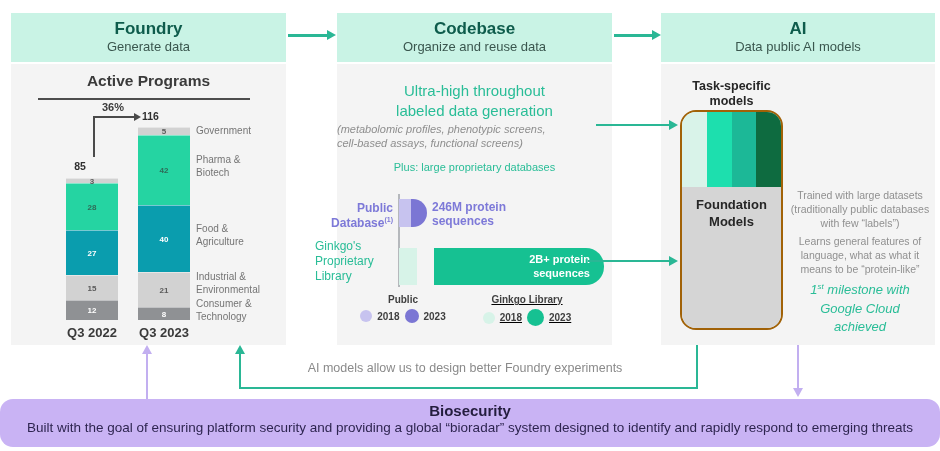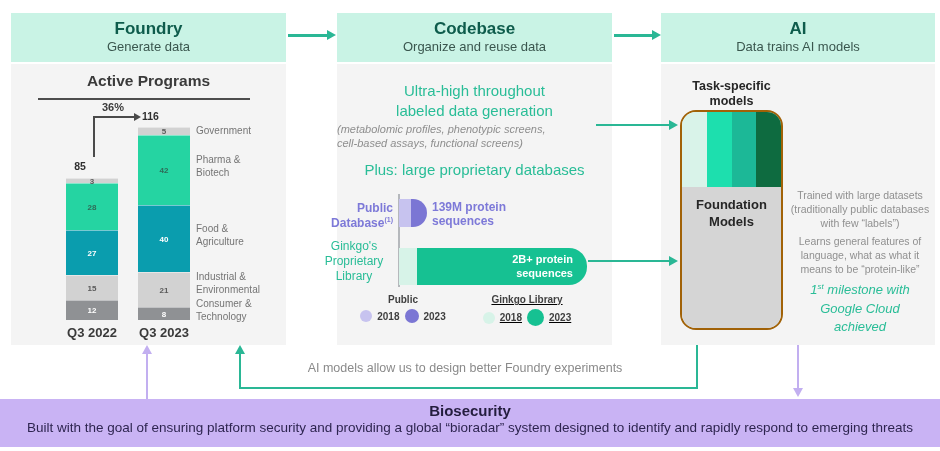--- a/index.html
+++ b/index.html
@@ -38,21 +38,21 @@
   <div class="abs panel-header" style="left:11px;top:13px;width:275px;height:49px;">
     <div class="hdr-title">Foundry</div>
     <div class="hdr-sub">Generate data</div>
   </div>
   <div class="abs panel-header" style="left:337px;top:13px;width:275px;height:49px;">
     <div class="hdr-title">Codebase</div>
     <div class="hdr-sub">Organize and reuse data</div>
   </div>
   <div class="abs panel-header" style="left:661px;top:13px;width:274px;height:49px;">
     <div class="hdr-title">AI</div>
-    <div class="hdr-sub">Data trains AI models</div>
+    <div class="hdr-sub">Data public AI models</div>
   </div>
 
   <div class="abs teal" style="left:288px;top:34px;width:39px;height:2.5px;"></div>
   <div class="abs tri-right" style="left:327px;top:30px;"></div>
   <div class="abs teal" style="left:614px;top:34px;width:38px;height:2.5px;"></div>
   <div class="abs tri-right" style="left:652px;top:30px;"></div>
 
   <div class="abs panel-body" style="left:11px;top:64px;width:275px;height:281px;"></div>
   <div class="abs panel-body" style="left:337px;top:64px;width:275px;height:281px;"></div>
   <div class="abs panel-body" style="left:661px;top:64px;width:274px;height:281px;"></div>
@@ -67,40 +67,40 @@
   <div class="total-label" style="left:142px;top:110px;">116</div>
 
   <div class="abs green-txt" style="left:337px;top:81px;width:275px;text-align:center;font-size:15px;line-height:1.3;">
     <div>Ultra-high throughout</div>
     <div>labeled data generation</div>
   </div>
   <div class="abs italic-gray" style="left:337px;top:122px;width:275px;text-align:left;font-size:11px;line-height:1.3;">
     <div>(metabolomic profiles, phenotypic screens,</div>
     <div>cell-based assays, functional screens)</div>
   </div>
-  <div class="abs green-txt" style="left:337px;top:161px;width:275px;text-align:center;font-size:15px;">Plus: large proprietary databases</div>
+  <div class="abs green-txt" style="left:337px;top:161px;width:275px;text-align:center;font-size:11px;">Plus: large proprietary databases</div>
 
   <div class="abs" style="left:398px;top:194px;width:1.5px;height:93px;background:#b5b8bc;"></div>
 
   <div class="abs" style="left:315px;top:201px;width:78px;text-align:right;font-size:12px;font-weight:bold;color:#7d79d8;line-height:1.25;">
     <div>Public</div>
     <div><span>Database</span><sup style="font-size:7px;">(1)</sup></div>
   </div>
   <div class="abs" style="left:399px;top:199px;height:28px;display:flex;">
     <div style="width:12px;background:#c7c3ef;"></div>
     <div style="width:16px;background:#7b76d4;border-radius:0 14px 14px 0;"></div>
   </div>
-  <div class="abs" style="left:432px;top:200px;width:90px;font-size:12px;font-weight:bold;color:#7d79d8;line-height:1.2;">139M protein sequences</div>
-
-  <div class="abs green-txt" style="left:315px;top:239px;width:78px;text-align:center;font-size:12px;line-height:1.25;">
+  <div class="abs" style="left:432px;top:200px;width:90px;font-size:12px;font-weight:bold;color:#7d79d8;line-height:1.2;">246M protein sequences</div>
+
+  <div class="abs green-txt" style="left:315px;top:239px;width:78px;text-align:left;font-size:12px;line-height:1.25;">
     <div>Ginkgo's</div>
     <div>Proprietary</div>
     <div>Library</div>
   </div>
-  <div class="abs" style="left:399px;top:248px;height:37px;display:flex;">
+  <div class="abs" style="left:399px;top:248px;height:37px;display:flex;gap:17px;">
     <div style="width:18px;background:#d7f3e8;"></div>
     <div style="width:170px;background:#16c192;border-radius:0 18px 18px 0;display:flex;align-items:center;justify-content:flex-end;">
       <div style="width:72px;margin-right:14px;text-align:right;font-size:11px;font-weight:bold;color:#fff;line-height:1.2;">2B+ protein sequences</div>
     </div>
   </div>
 
   <div class="abs" style="left:348px;top:294px;width:110px;">
     <div class="legend-title">Public</div>
     <div class="legend-row">
       <span class="dot" style="width:12px;height:12px;background:#c7c3ef;"></span>
@@ -147,21 +147,21 @@
   <div class="abs teal" style="left:239px;top:387px;width:459px;height:2px;"></div>
   <div class="abs teal" style="left:239px;top:353px;width:2px;height:35px;"></div>
   <div class="abs tri-up" style="left:235px;top:345px;"></div>
   <div class="abs" style="left:270px;top:361px;width:390px;text-align:center;font-size:12.5px;color:#8a8a8a;">AI models allow us to design better Foundry experiments</div>
 
   <div class="abs purple" style="left:146px;top:353px;width:2px;height:46px;"></div>
   <div class="abs tri-up pu" style="left:142px;top:345px;"></div>
   <div class="abs purple" style="left:797px;top:345px;width:2px;height:44px;"></div>
   <div class="abs tri-down" style="left:793px;top:388px;"></div>
 
-  <div class="abs" style="left:0;top:399px;width:940px;height:48px;background:#c9b3f4;">
+  <div class="abs" style="left:0;top:399px;width:940px;height:48px;background:#c9b3f4;border-radius:13px;">
     <div style="text-align:center;padding-top:3px;font-size:15px;font-weight:bold;color:#241d3e;">Biosecurity</div>
     <div style="text-align:center;font-size:13.5px;color:#2e2550;margin-top:1px;">Built with the goal of ensuring platform security and providing a global “bioradar” system designed to identify and rapidly respond to emerging threats</div>
   </div>
 
 <div class="seg" style="left: 66px; top: 300px; width: 52px; height: 20px; background: rgb(143, 145, 148);">
       <div class="seg-label" style="color: rgb(255, 255, 255);">12</div>
     </div>
     <div class="seg" style="left: 66px; top: 275px; width: 52px; height: 25px; background: rgb(210, 210, 210);">
       <div class="seg-label" style="color: rgb(90, 90, 90);">15</div>
     </div>

